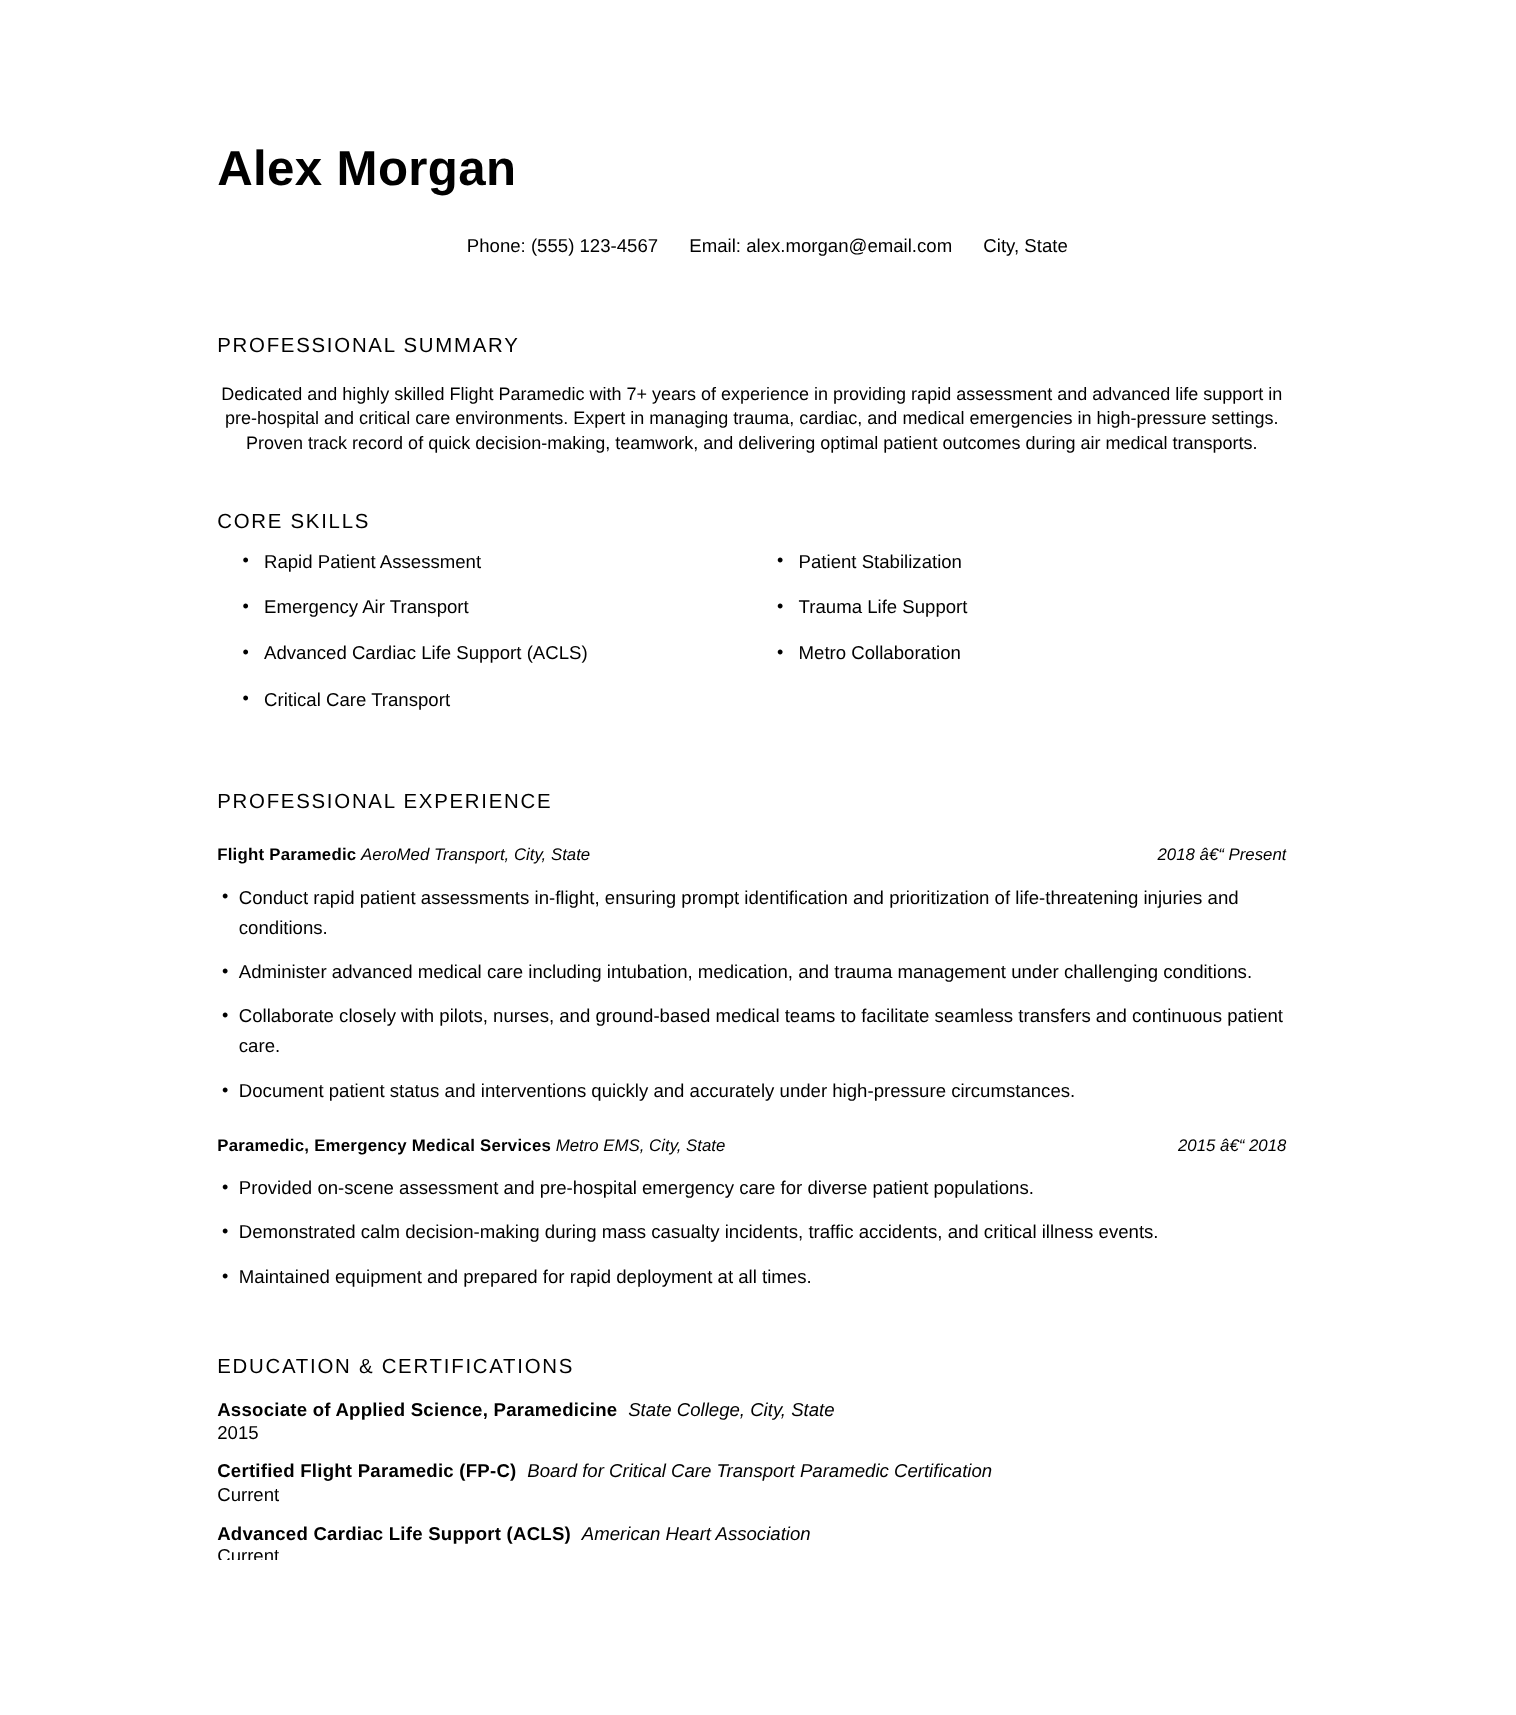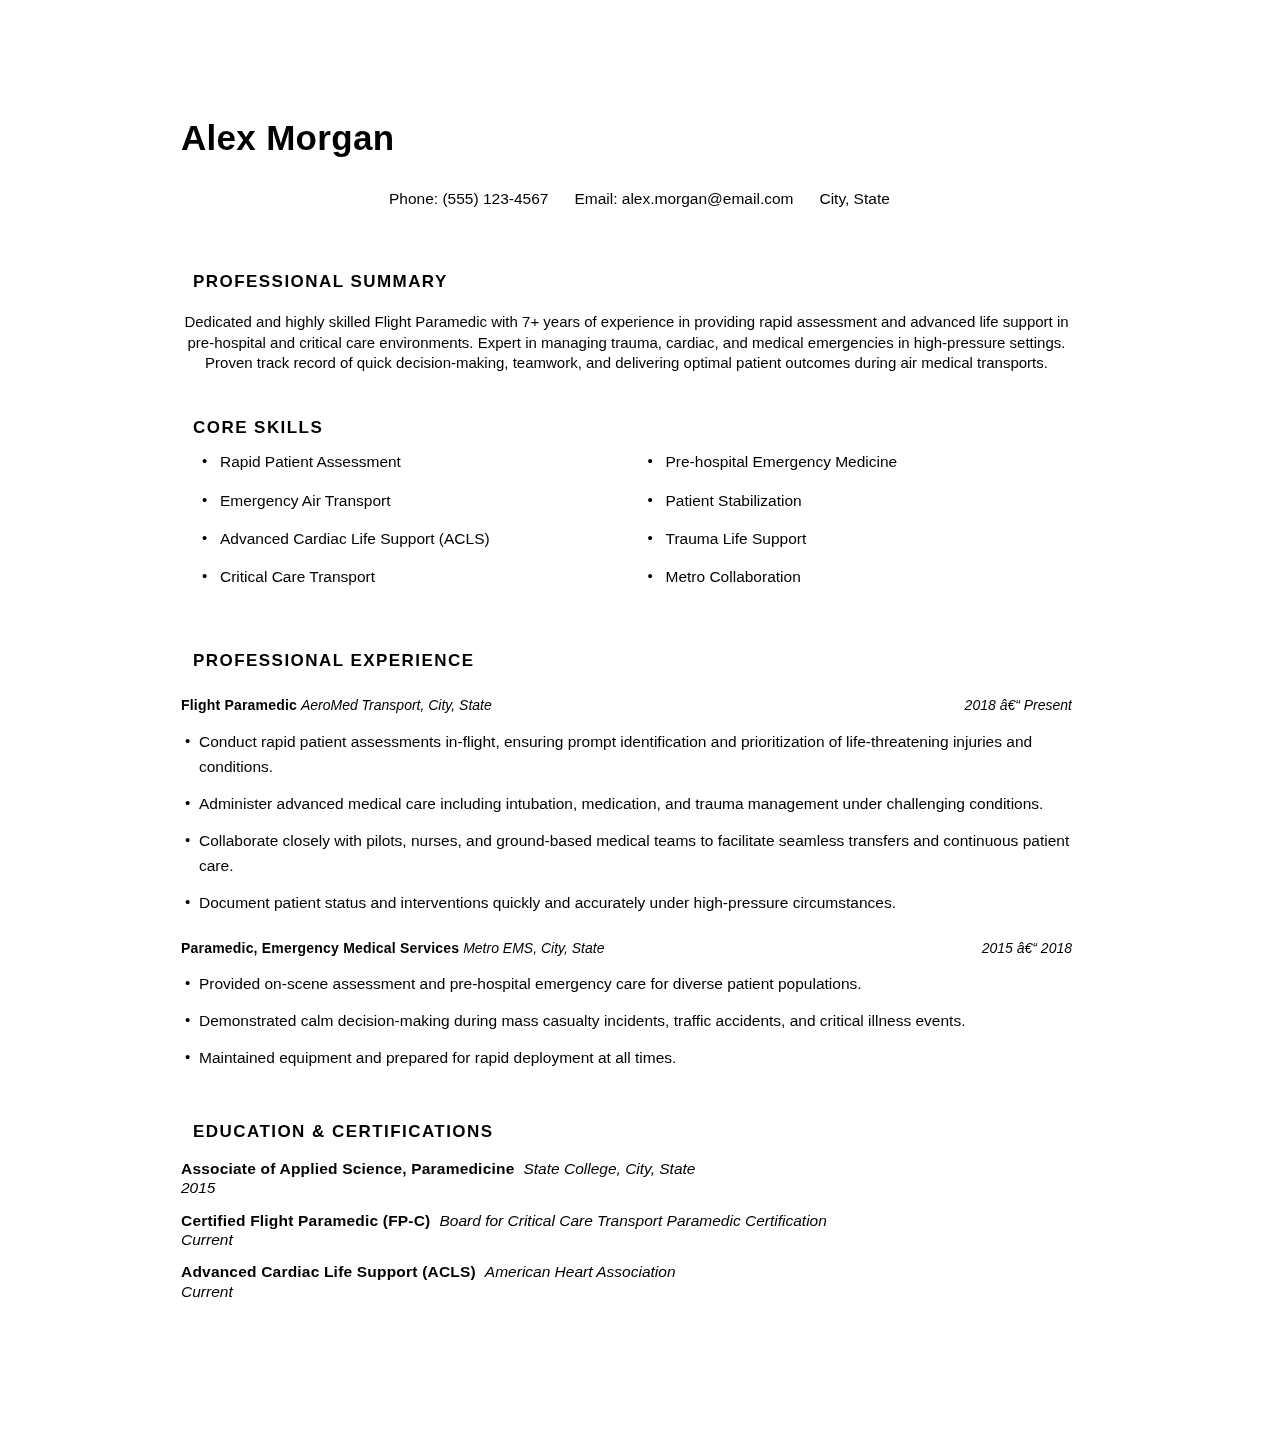--- a/index.html
+++ b/index.html
@@ -29,21 +29,21 @@
     position: absolute;
     left: 181px;
     top: 0;
     width: 891px;
     height: 1300px;
     overflow: hidden;
   }
 
   
   .name {
-    font-size: 35px;
+    font-size: 41px;
     font-weight: bold;
     letter-spacing: 0.3px;
     margin: 0;
     padding-top: 118px;
     line-height: 1.12;
   }
   .contact-line {
     font-size: 15.5px;
     margin-top: 12px;
     line-height: 1.3;
@@ -51,23 +51,23 @@
     text-align: center;
   }
   .contact-sep {
     display: inline-block;
     width: 26px;
   }
 
   
   .section-heading {
     font-size: 17px;
-    font-weight: bold;
+    font-weight: normal;
     letter-spacing: 1.45px;
-    margin: 12px;
+    margin: 0;
     line-height: 1.2;
   }
   .sec-summary   { margin-top: 42px; }
   .sec-skills    { margin-top: 44px; }
   .sec-exp       { margin-top: 46px; }
   .sec-edu       { margin-top: 52px; }
 
   
   .summary-text {
     font-size: 15px;
@@ -176,21 +176,20 @@
   .edu-degree {
     font-weight: bold;
     letter-spacing: 0.2px;
   }
   .edu-inst {
     font-style: italic;
     margin-left: 9px;
   }
   .edu-date {
     flex: 0 0 auto;
-    font-style: italic;
     white-space: nowrap;
     text-align: right;
   }
 </style>
 </head>
 <body>
 
 <div class="page">
   <div class="content">
 
@@ -207,21 +206,20 @@
       <div class="skills-col">
         <ul>
           <li>Rapid Patient Assessment</li>
           <li>Emergency Air Transport</li>
           <li>Advanced Cardiac Life Support (ACLS)</li>
           <li>Critical Care Transport</li>
         </ul>
       </div>
       <div class="skills-col">
         <ul>
-          <li>Pre-hospital Emergency Medicine</li>
           <li>Patient Stabilization</li>
           <li>Trauma Life Support</li>
           <li>Metro Collaboration</li>
         </ul>
       </div>
     </div>
 
     <h2 class="section-heading sec-exp">PROFESSIONAL EXPERIENCE</h2>
 
     <div class="job first">

